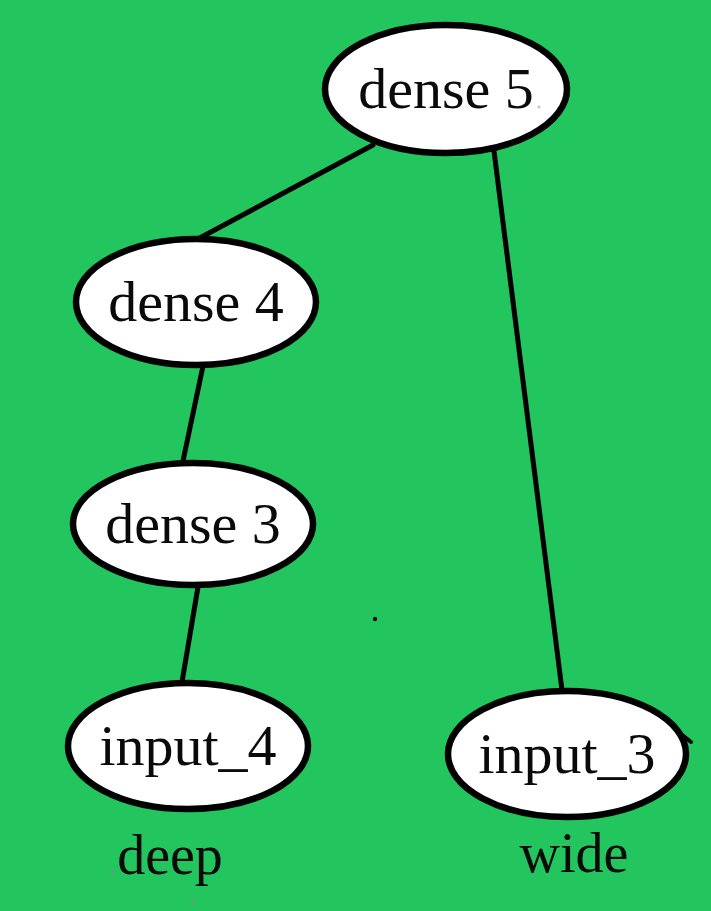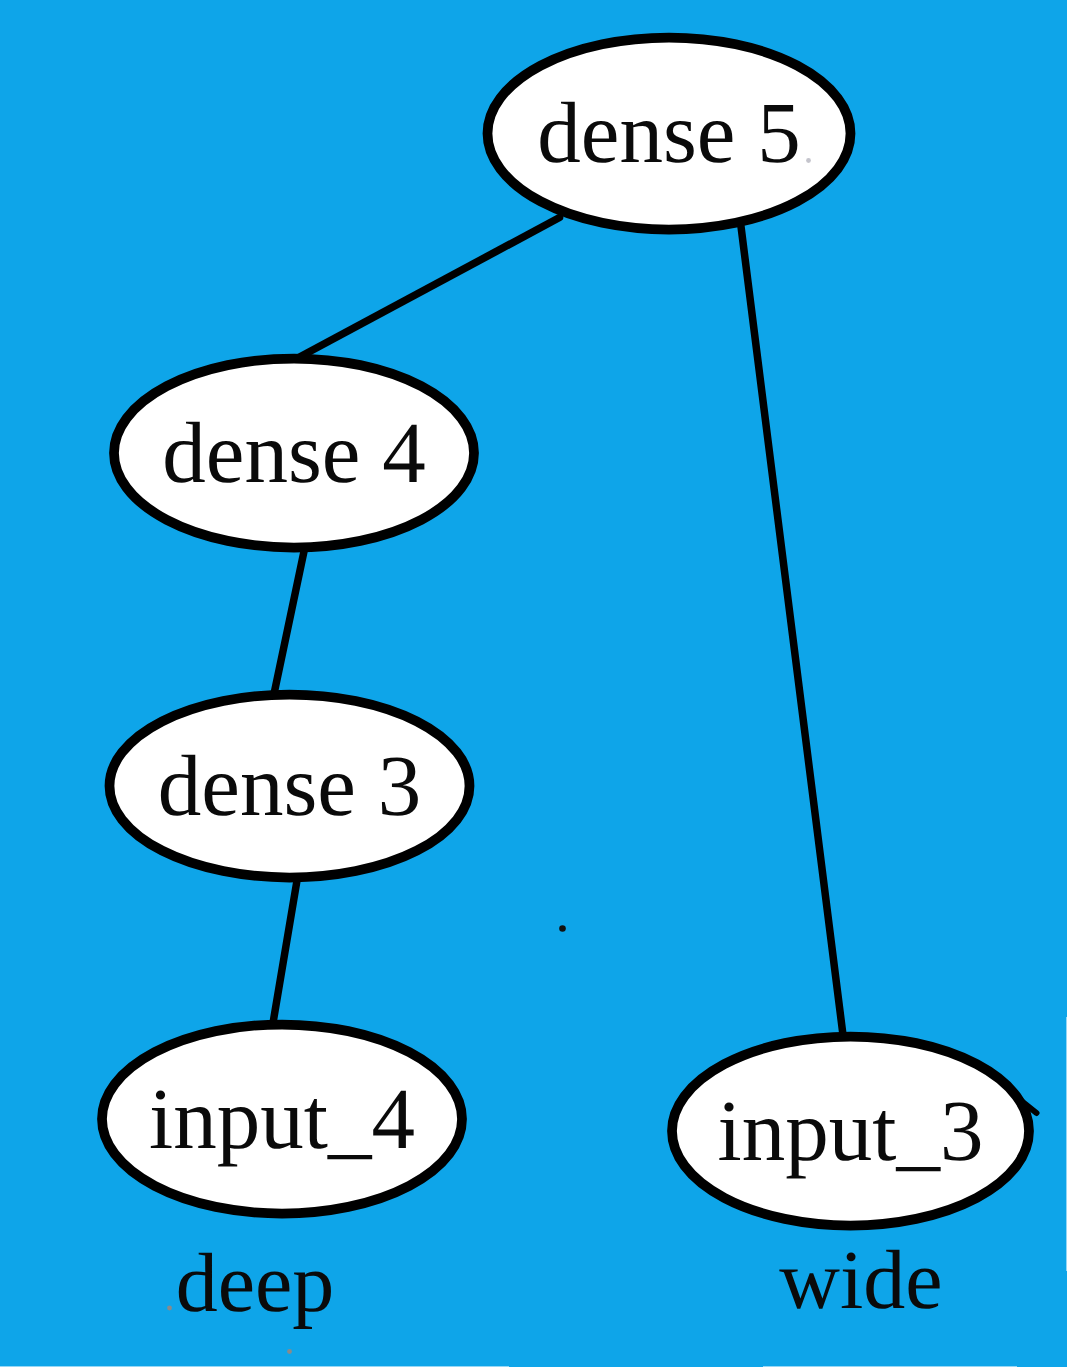--- a/index.html
+++ b/index.html
@@ -4,21 +4,21 @@
 <style>
   html, body {
     margin: 0;
     padding: 0;
     background: #ffffff;
   }
   .stage {
     position: relative;
     width: 711px;
     height: 911px;
-    background: #0ea5e9;
+    background: #22c55e;
     overflow: hidden;
   }
   svg { display: block; }
   .node-ellipse {
     fill: #ffffff;
     stroke: #000000;
     stroke-width: 6.5;
   }
   .edge-line {
     stroke: #000000;

